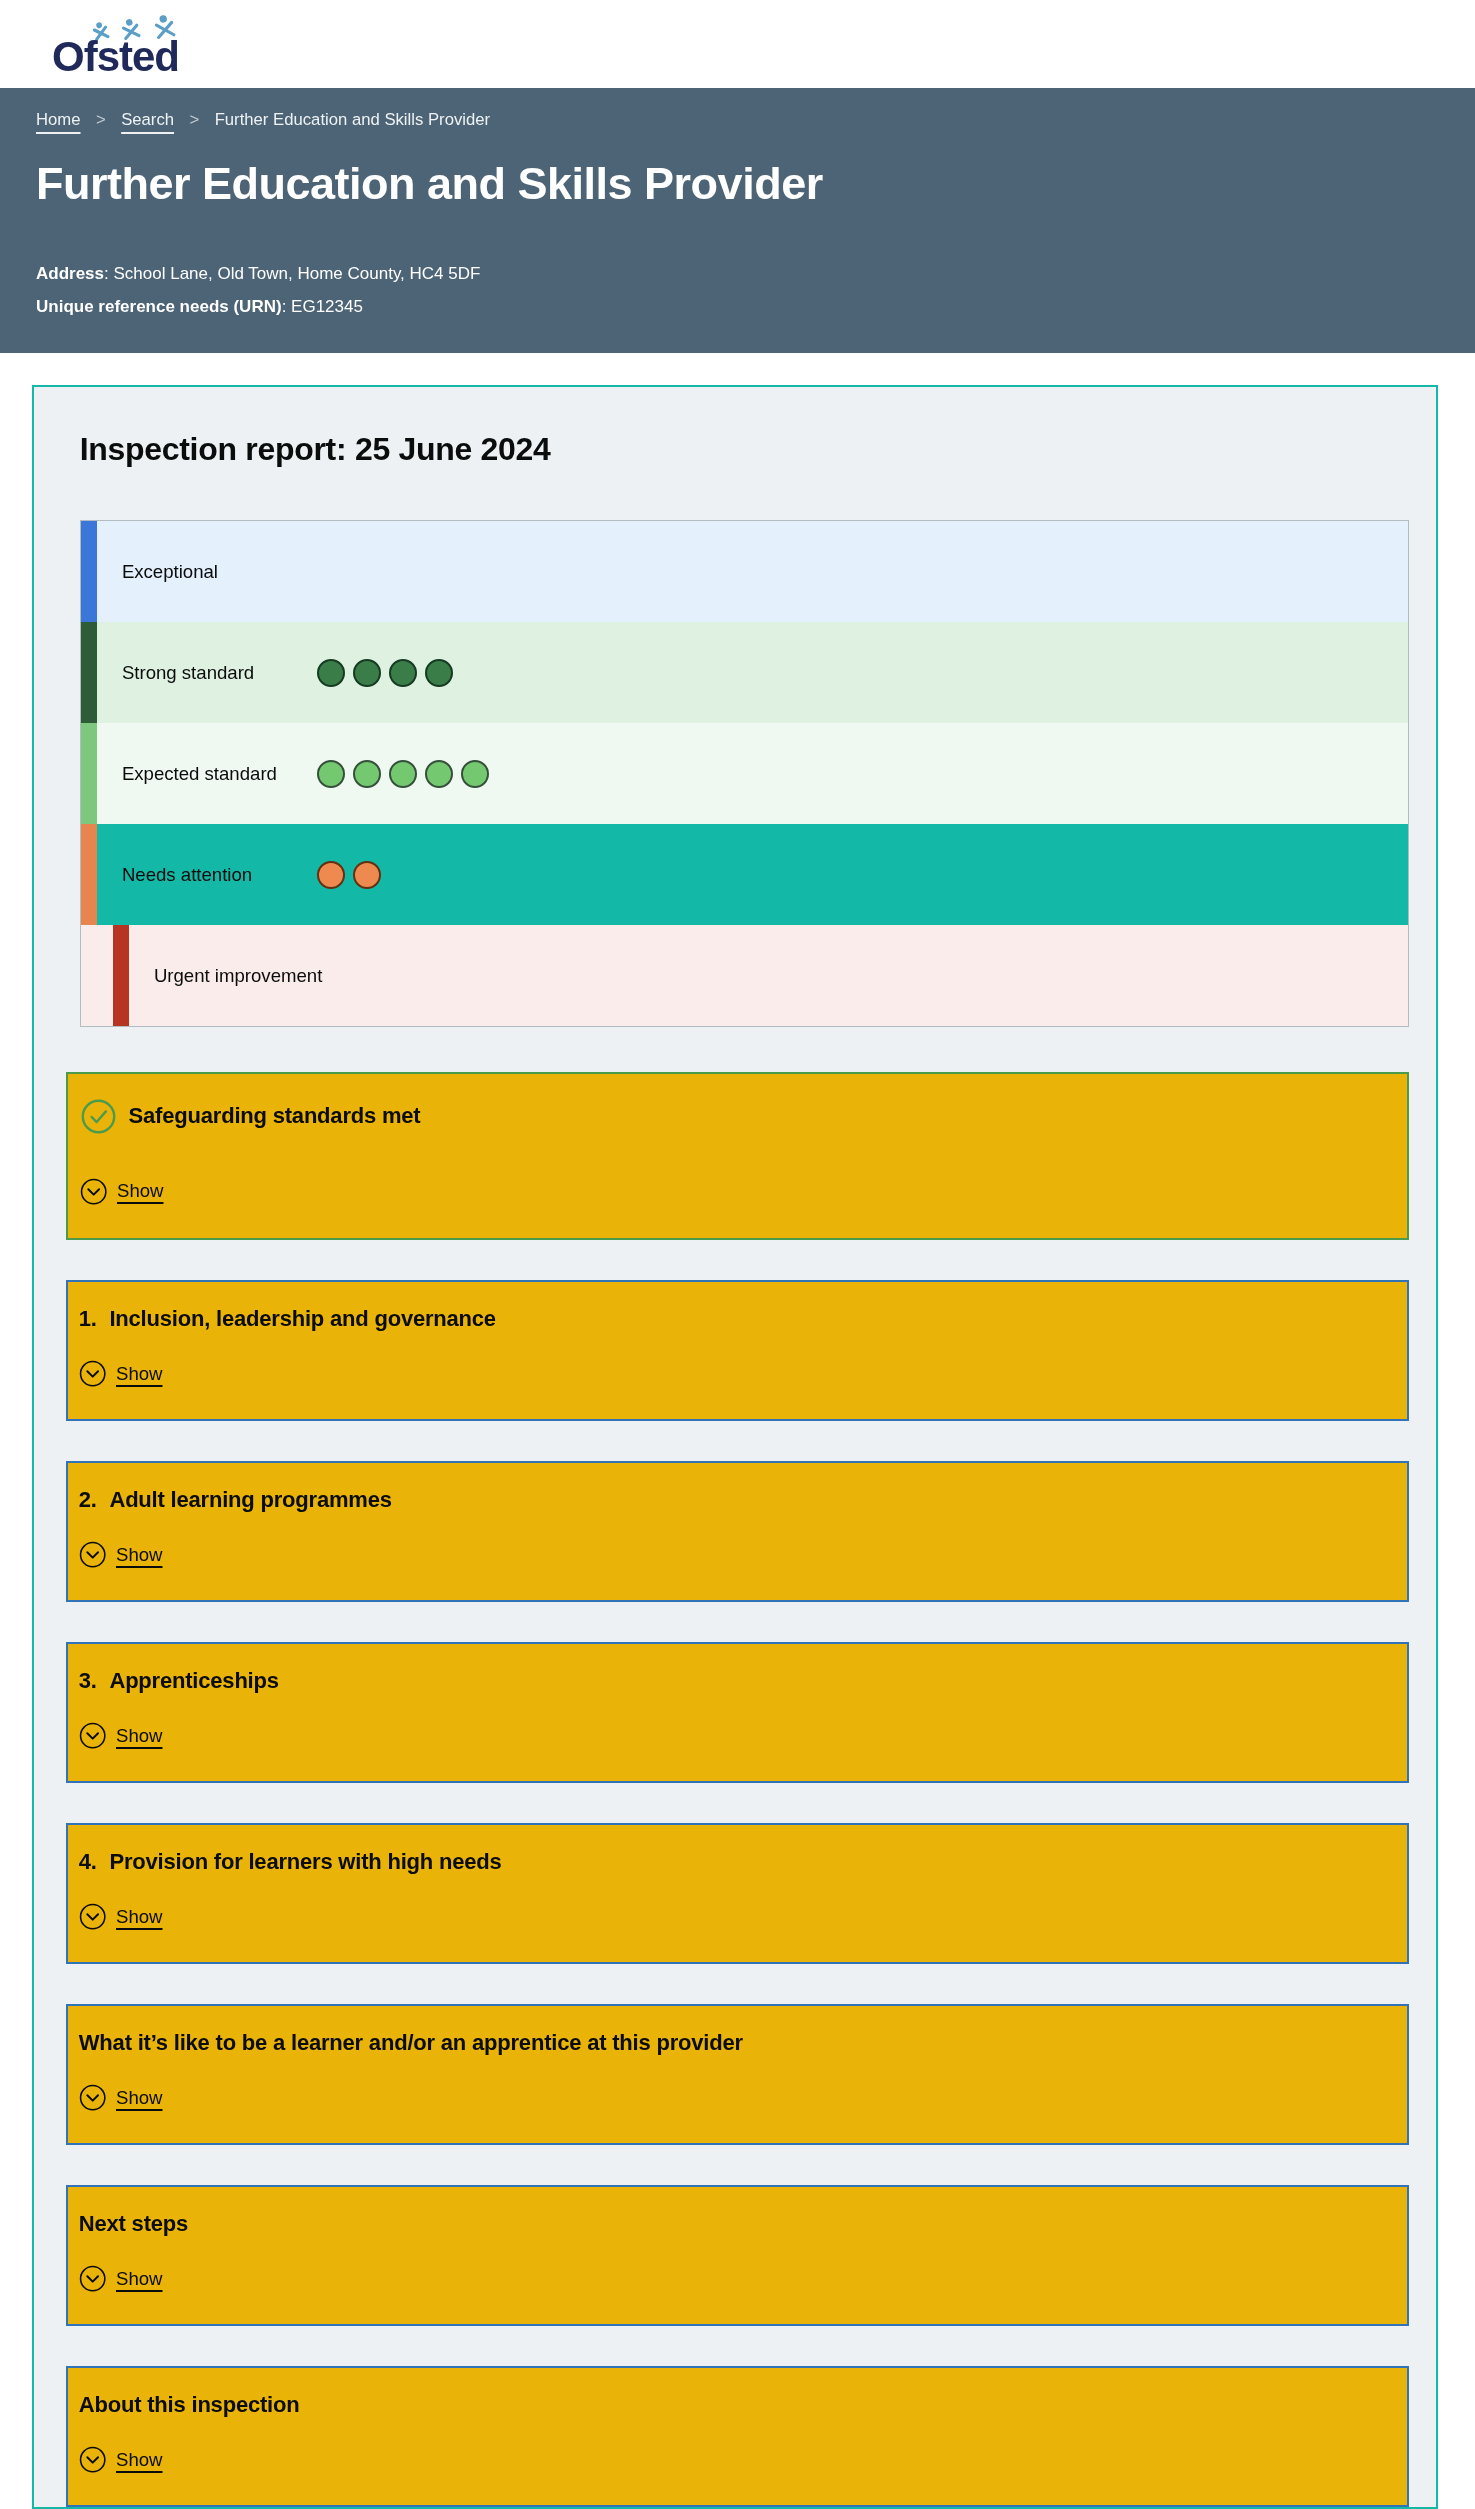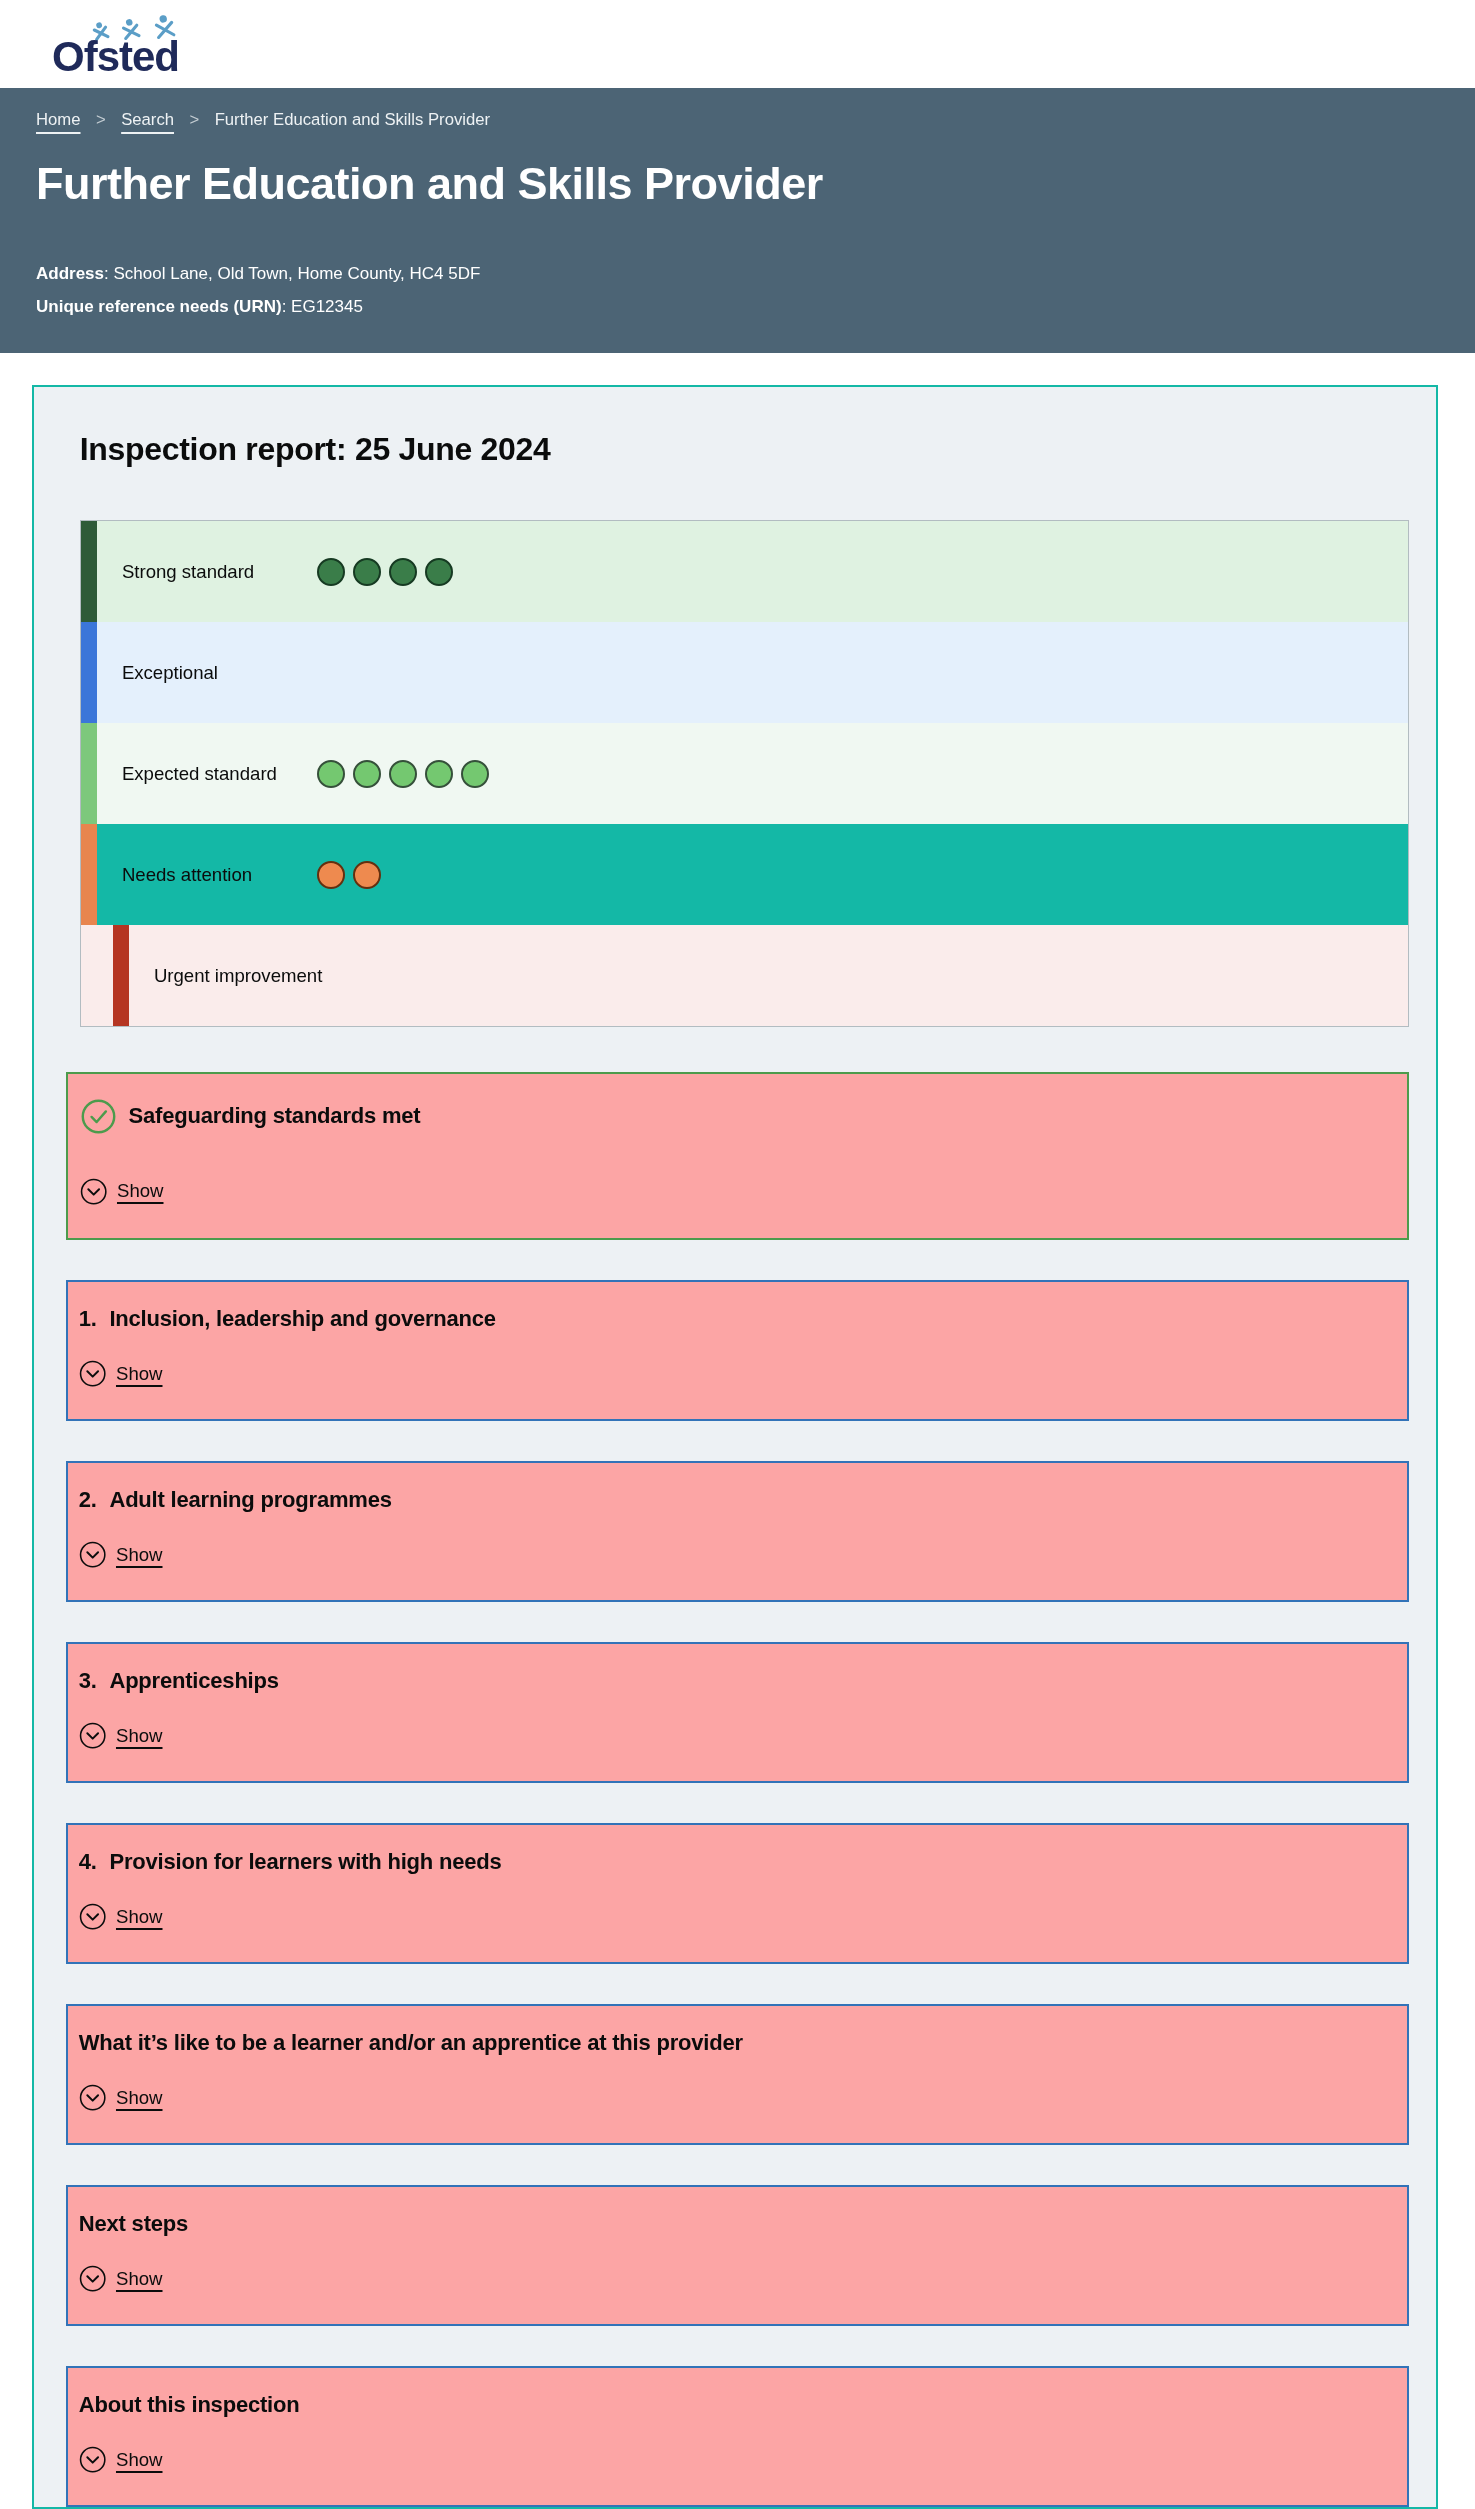--- a/index.html
+++ b/index.html
@@ -33,21 +33,21 @@
 
   
   .rating-table { margin:51px 0 0 13.7px; border:1px solid #b2bcc1; background:#fff; }
   .rating-row { height:101px; display:flex; align-items:center; }
   .rating-bar { width:16.7px; align-self:stretch; flex:0 0 16.7px; }
   .rating-label { width:220px; padding-left:24.5px; font-size:18.6px; }
   .rating-dots { display:flex; gap:7.8px; align-items:center; }
   .dot { width:28px; height:28px; border-radius:50%; border:2px solid #222; }
 
   
-  .panel { background:#fca5a5; border:2px solid var(--accent,#3273b8); }
+  .panel { background:#eab308; border:2px solid var(--accent,#3273b8); }
   .sg-panel { margin-top:45px; height:168px; padding:23.5px 23.5px 0 11.8px; }
   .sg-head { display:flex; align-items:center; }
   .sg-title { font-size:22px; font-weight:700; margin-left:11.8px; letter-spacing:-0.2px; }
   .section-box { margin-top:40px; height:141px; padding:21.6px 23.5px 0 10.8px; }
   .sec-title { font-size:22px; line-height:29px; font-weight:700; letter-spacing:-0.2px; display:flex; }
   .sec-num { margin-right:12.7px; }
   .show-row { display:flex; align-items:center; margin-top:27.4px; cursor:pointer; width:max-content; }
   .sg-panel .show-row { margin-top:43px; }
   .show-label { font-size:18.6px; margin-left:9.8px; text-decoration:underline;
                 text-underline-offset:4.9px; text-decoration-thickness:1.5px; }
@@ -88,34 +88,34 @@
   </div>
   <h1>Further Education and Skills Provider</h1>
   <div class="meta"><b>Address</b><span>: School Lane, Old Town, Home County, HC4 5DF</span></div>
   <div class="meta"><b>Unique reference needs (URN)</b><span>: EG12345</span></div>
 </div>
 
 <div class="card">
   <h2 class="report-title">Inspection report: 25 June 2024</h2>
 
   <div class="rating-table" id="rating-table">
+      <div class="rating-row" style="background: rgb(228, 240, 252);">
+    <div class="rating-bar" style="background: rgb(59, 118, 217);"></div>
+    <div class="rating-label">Exceptional</div>
+    <div class="rating-dots"></div>
+  </div>
       <div class="rating-row" style="background: rgb(223, 242, 225);">
     <div class="rating-bar" style="background: rgb(46, 91, 56);"></div>
     <div class="rating-label">Strong standard</div>
     <div class="rating-dots">
           <span class="dot" style="background: rgb(58, 125, 73); border-color: rgb(22, 58, 34);"></span>
           <span class="dot" style="background: rgb(58, 125, 73); border-color: rgb(22, 58, 34);"></span>
           <span class="dot" style="background: rgb(58, 125, 73); border-color: rgb(22, 58, 34);"></span>
           <span class="dot" style="background: rgb(58, 125, 73); border-color: rgb(22, 58, 34);"></span>
         </div>
-  </div>
-      <div class="rating-row" style="background: rgb(228, 240, 252);">
-    <div class="rating-bar" style="background: rgb(59, 118, 217);"></div>
-    <div class="rating-label">Exceptional</div>
-    <div class="rating-dots"></div>
   </div>
       <div class="rating-row" style="background: rgb(240, 248, 242);">
     <div class="rating-bar" style="background: rgb(125, 200, 124);"></div>
     <div class="rating-label">Expected standard</div>
     <div class="rating-dots">
           <span class="dot" style="background: rgb(116, 200, 112); border-color: rgb(53, 80, 58);"></span>
           <span class="dot" style="background: rgb(116, 200, 112); border-color: rgb(53, 80, 58);"></span>
           <span class="dot" style="background: rgb(116, 200, 112); border-color: rgb(53, 80, 58);"></span>
           <span class="dot" style="background: rgb(116, 200, 112); border-color: rgb(53, 80, 58);"></span>
           <span class="dot" style="background: rgb(116, 200, 112); border-color: rgb(53, 80, 58);"></span>

